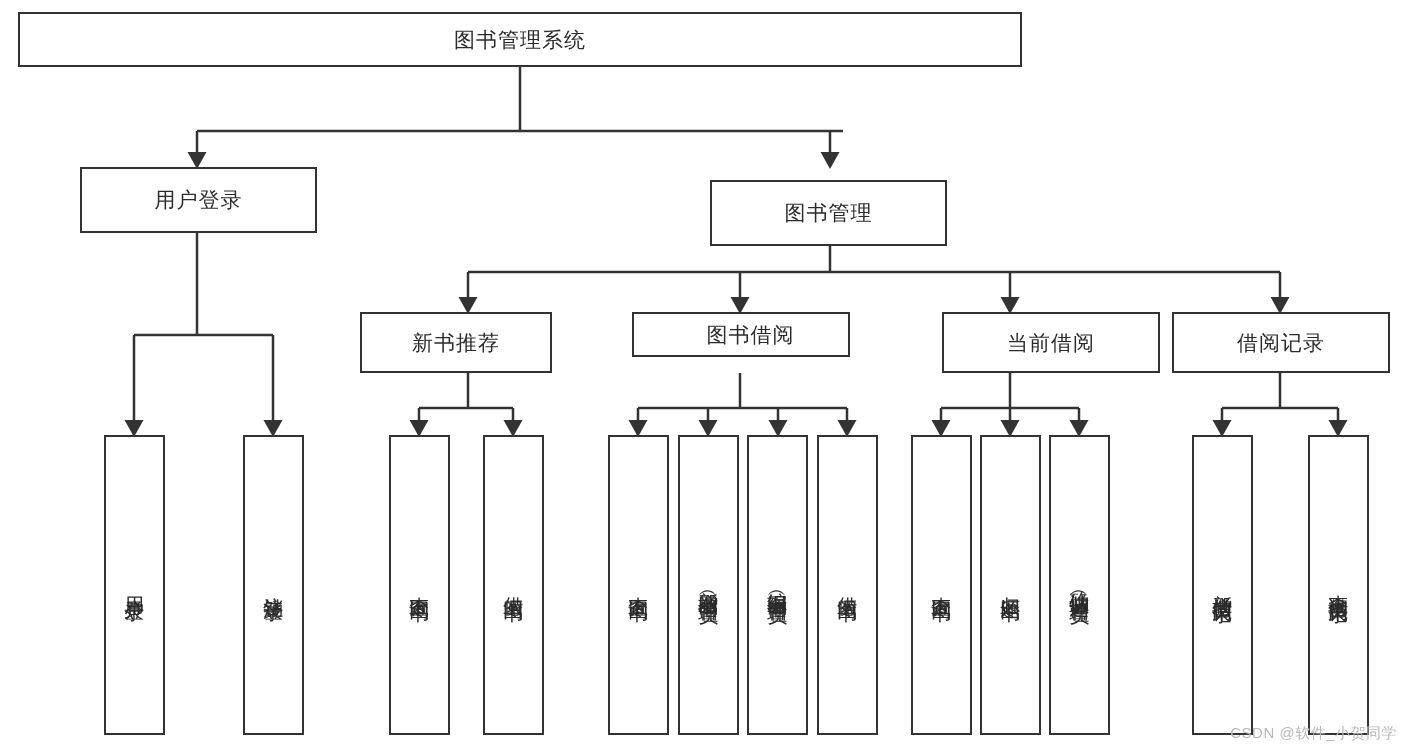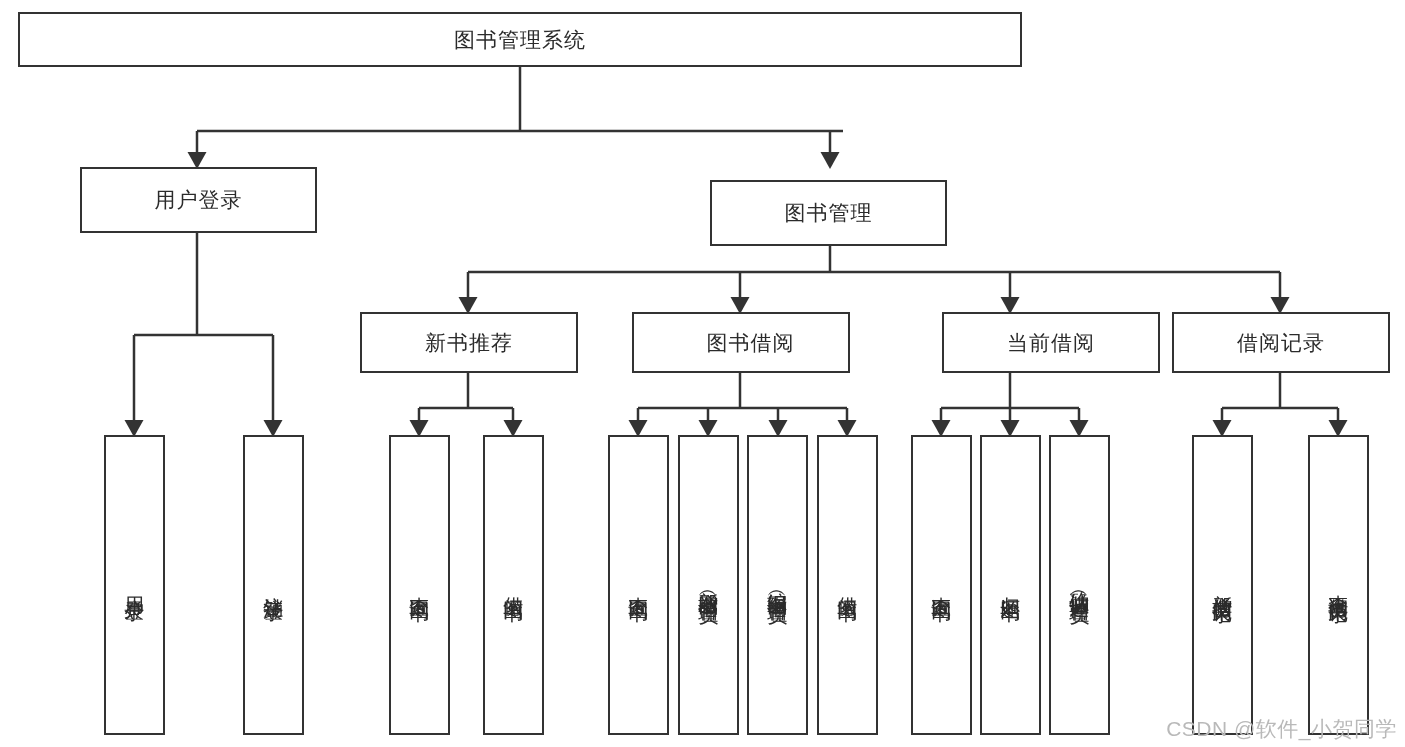--- a/index.html
+++ b/index.html
@@ -42,21 +42,21 @@
   .node .label{display:block;}
   .node.vert .label{
     writing-mode:vertical-rl;
     text-orientation:upright;
     max-height:286px;
   }
   #watermark{
     position:absolute;
     right:8px;
     bottom:4px;
-    font-size:21px;
+    font-size:15px;
     color:#b9b9b9;
     letter-spacing:0.5px;
     white-space:nowrap;
     pointer-events:none;
   }
 </style>
 </head>
 <body>
 
 <div id="canvas">
@@ -115,24 +115,24 @@
     <span class="label">图书管理系统</span>
   </div>
 
   <div class="node horiz" style="left:80px;top:167px;width:237px;height:66px;">
     <span class="label">用户登录</span>
   </div>
   <div class="node horiz" style="left:710px;top:180px;width:237px;height:66px;">
     <span class="label">图书管理</span>
   </div>
 
-  <div class="node horiz" style="left:360px;top:312px;width:218px;height:61px;">
+  <div class="node horiz" style="left:360px;top:312px;width:192px;height:61px;">
     <span class="label">新书推荐</span>
   </div>
-  <div class="node horiz" style="left:632px;top:312px;width:218px;height:61px;padding-left:19px;">
+  <div class="node horiz" style="left:632px;top:312px;width:218px;height:45px;padding-left:19px;">
     <span class="label">图书借阅</span>
   </div>
   <div class="node horiz" style="left:942px;top:312px;width:218px;height:61px;">
     <span class="label">当前借阅</span>
   </div>
   <div class="node horiz" style="left:1172px;top:312px;width:218px;height:61px;">
     <span class="label">借阅记录</span>
   </div>
 
   <div class="node vert" style="left:104px;top:435px;width:61px;height:300px;">

